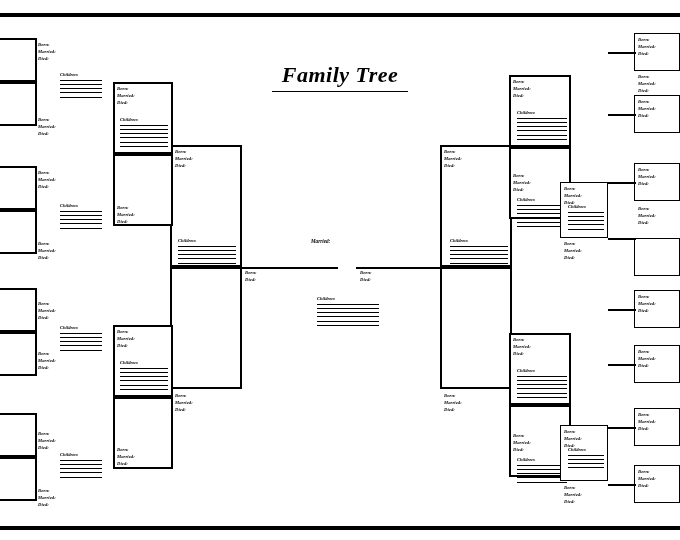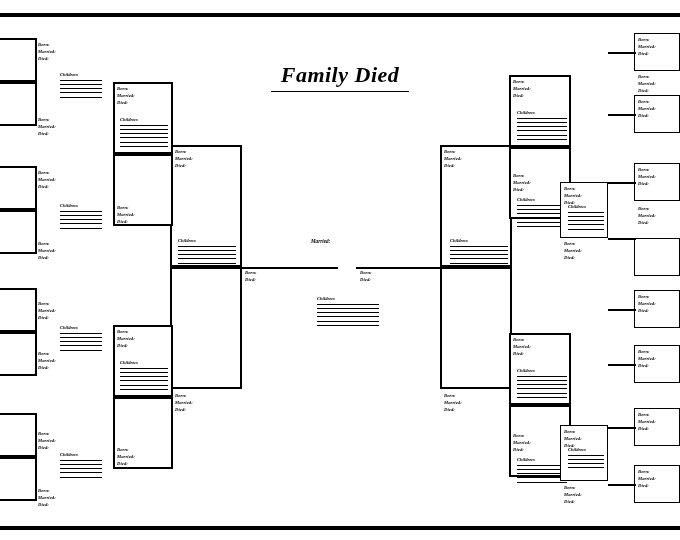--- a/index.html
+++ b/index.html
@@ -67,21 +67,21 @@
 </style>
 </head>
 <body>
 
 <div id="sheet">
 
   <div class="sheet-rule top"></div>
   <div class="sheet-rule bottom"></div>
 
   <div class="title">
-    <span>Family Died</span>
+    <span>Family Tree</span>
   </div>
 
   <div class="married" style="left:311px;top:238px;">Married:</div>
 
   <div class="seg h" style="left:240px;top:267px;width:98px;"></div>
   <div class="seg h" style="left:356px;top:267px;width:86px;"></div>
 
   <div class="bmd" style="left:245px;top:269px;">
     <div>Born:</div>
     <div>Died:</div>

